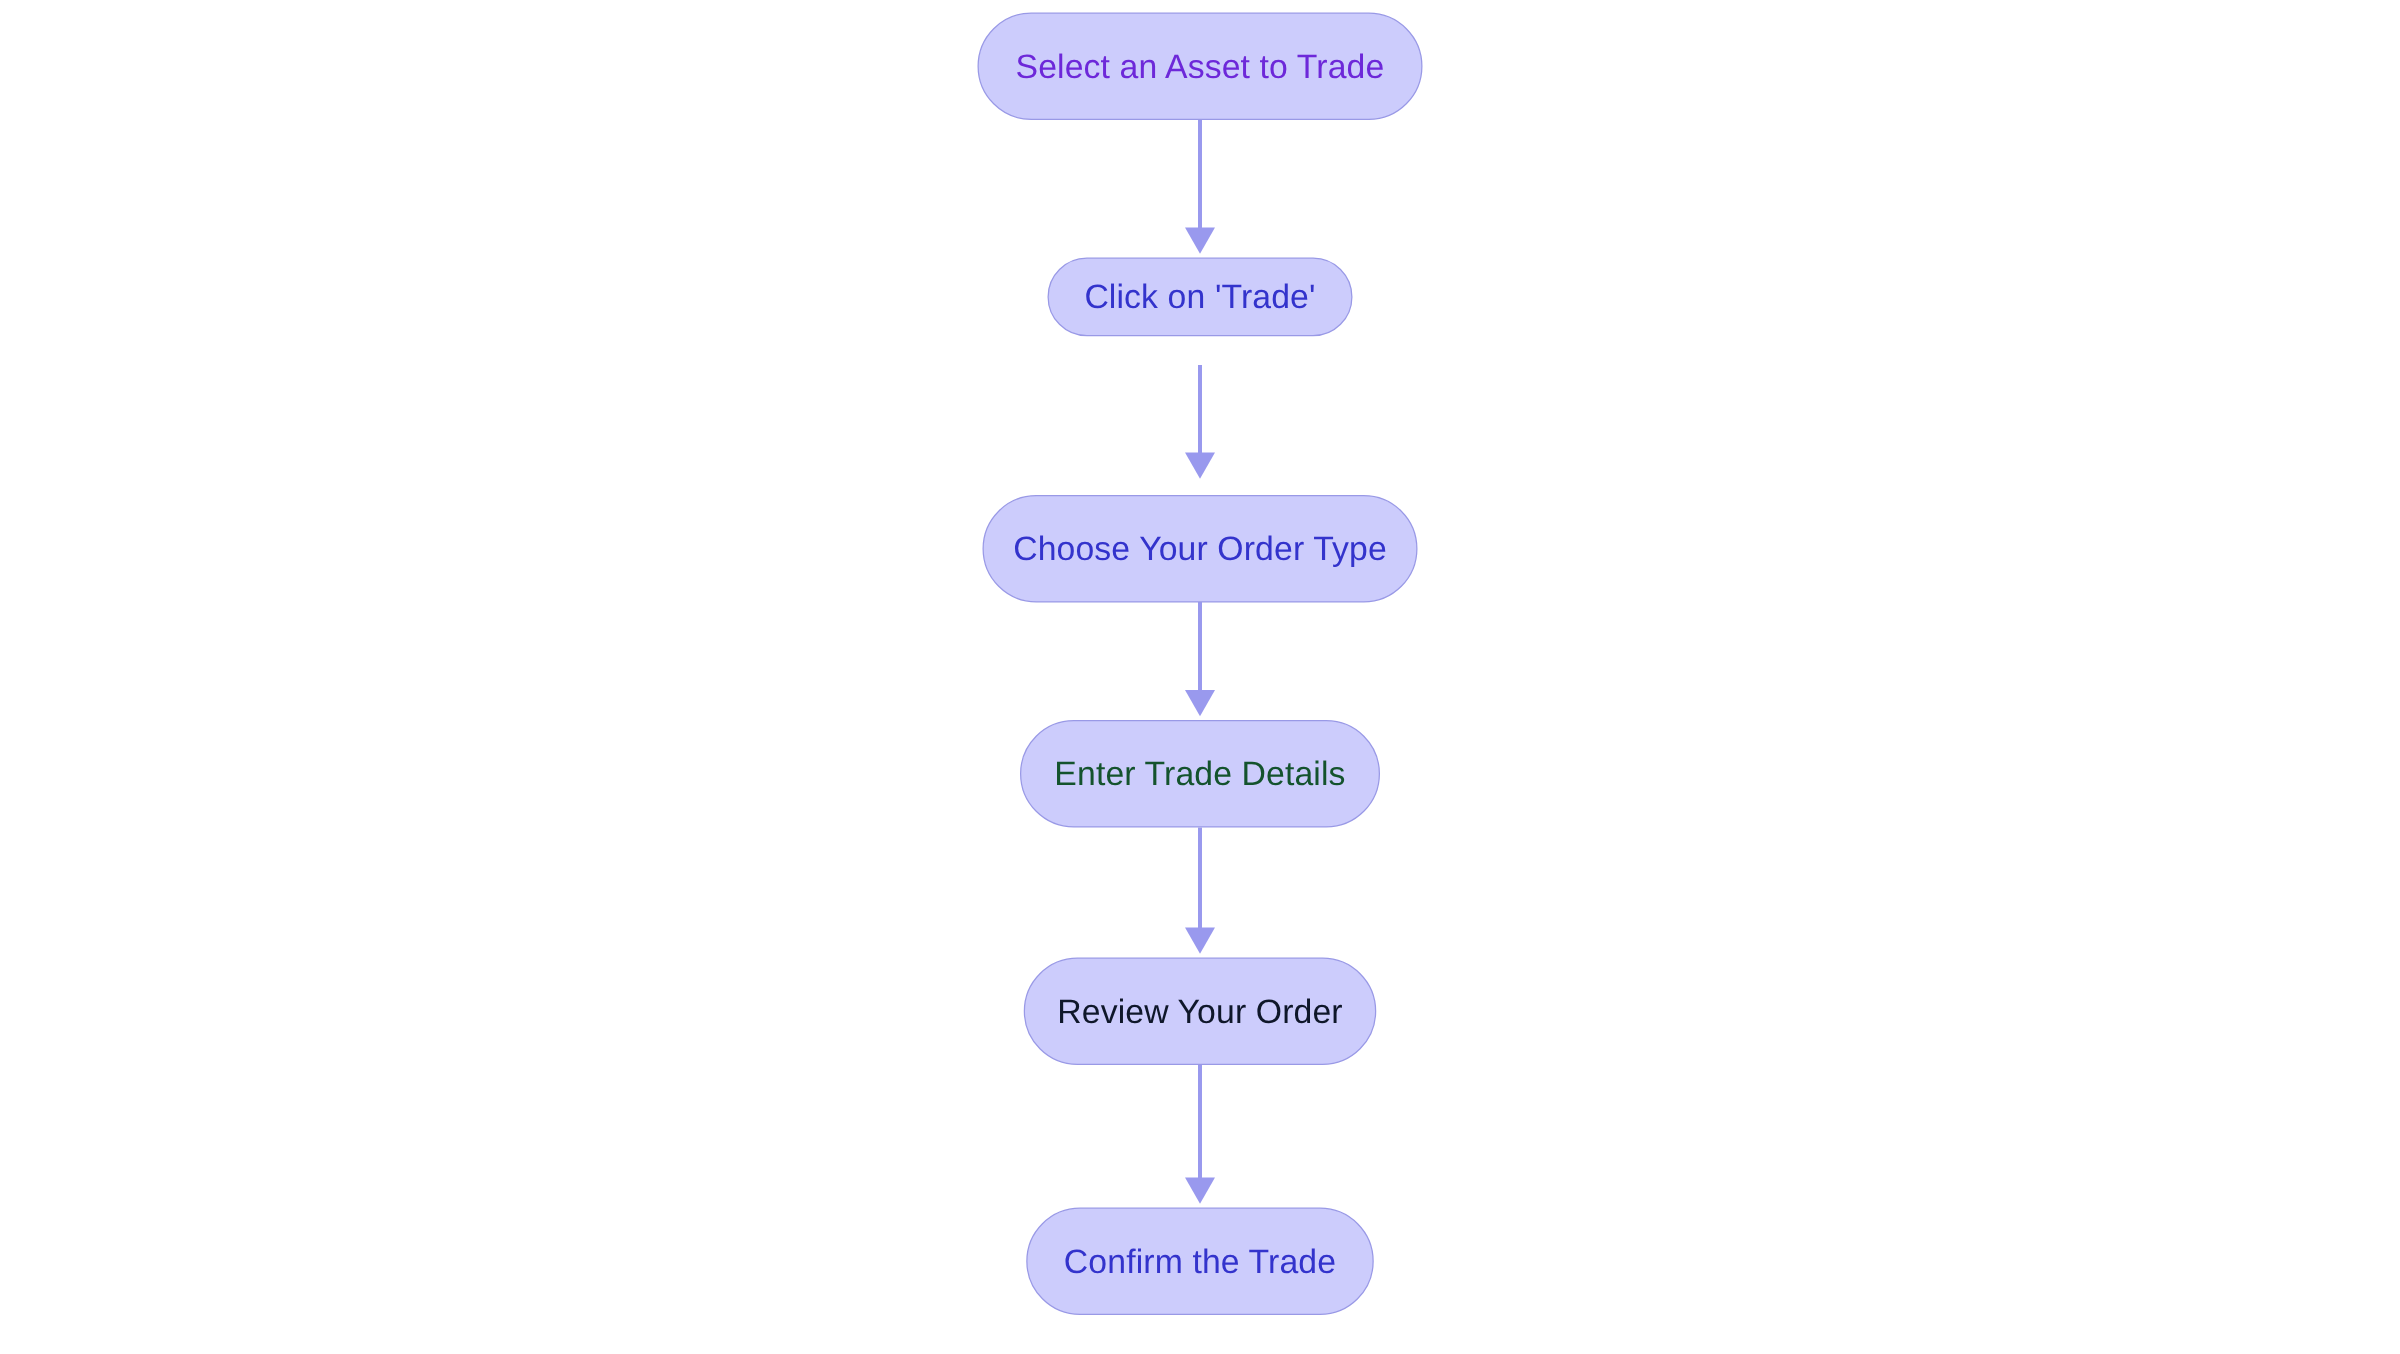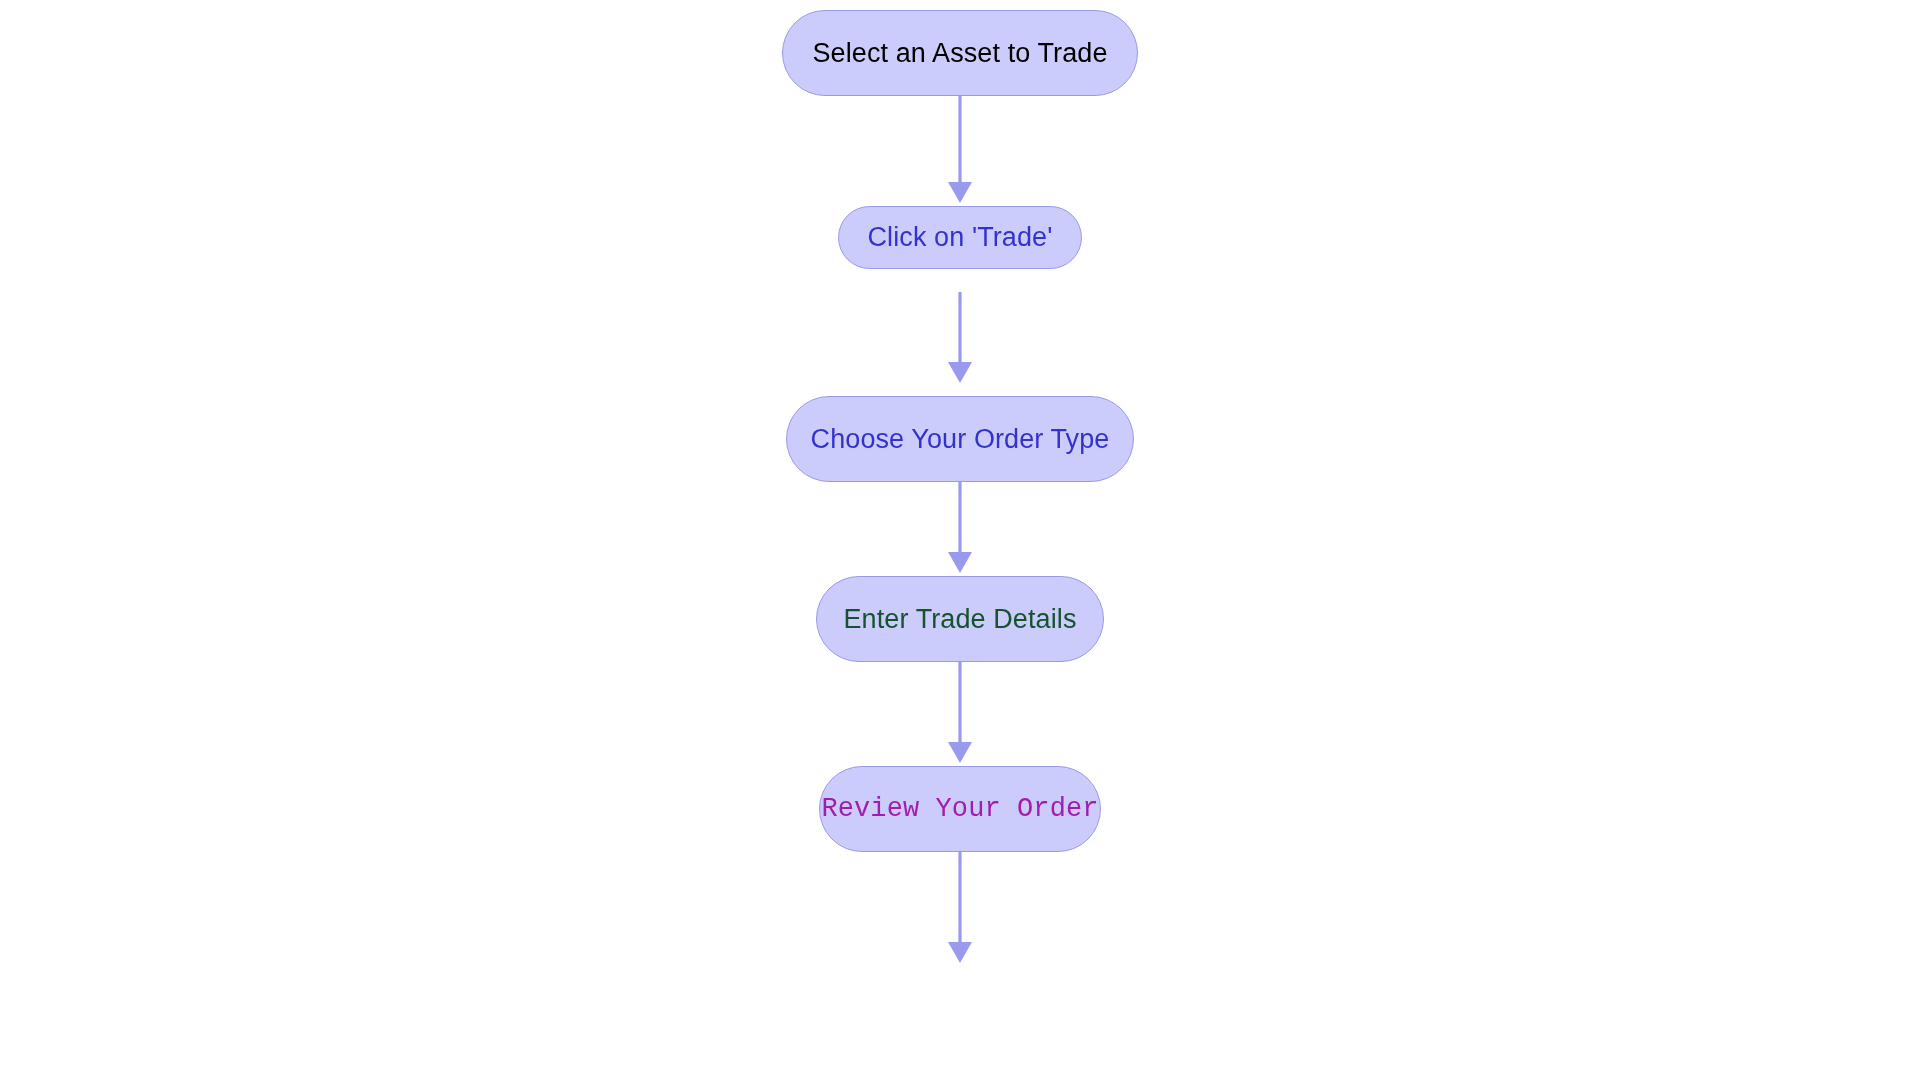--- a/index.html
+++ b/index.html
@@ -77,33 +77,36 @@
         <polygon points="948,742 972,742 960,763" fill="#9999ee"></polygon>
       </g>
       <g>
         <line x1="960" y1="852" x2="960" y2="945" stroke="#9999ee" stroke-width="3.2"></line>
         <polygon points="948,942 972,942 960,963" fill="#9999ee"></polygon>
       </g>
     </g>
   </svg>
 
   <div class="node" style="left: 960px; top: 10px; width: 356px; height: 86px; background: rgb(204, 204, 252); border-color: rgb(153, 153, 230);">
-    <span class="node-label" style="color: #000000;">Select an Asset to Trade</span>
+    <span class="node-label" style="color: #6d28d9;">Select an Asset to Trade</span>
   </div>
 
   <div class="node" style="left: 960px; top: 206px; width: 244px; height: 63px; background: rgb(204, 204, 252); border-color: rgb(153, 153, 230);">
     <span class="node-label" style="color: rgb(51, 51, 204);">Click on 'Trade'</span>
   </div>
 
   <div class="node" style="left: 960px; top: 396px; width: 348px; height: 86px; background: rgb(204, 204, 252); border-color: rgb(153, 153, 230);">
     <span class="node-label" style="color: rgb(51, 51, 204);">Choose Your Order Type</span>
   </div>
 
   <div class="node" style="left: 960px; top: 576px; width: 288px; height: 86px; background: rgb(204, 204, 252); border-color: rgb(153, 153, 230);">
     <span class="node-label" style="color: #14532d;">Enter Trade Details</span>
   </div>
 
   <div class="node" style="left: 960px; top: 766px; width: 282px; height: 86px; background: rgb(204, 204, 252); border-color: rgb(153, 153, 230);">
-    <span class="node-label" style="color: #a21caf; font-family: Liberation Mono, monospace;">Review Your Order</span>
+    <span class="node-label" style="color: #0f172a;">Review Your Order</span>
   </div>
 
+  <div class="node" style="left: 960px; top: 966px; width: 278px; height: 86px; background: rgb(204, 204, 252); border-color: rgb(153, 153, 230);">
+    <span class="node-label" style="color: rgb(51, 51, 204);">Confirm the Trade</span>
+  </div>
 
 </div>
 
 </body></html>

